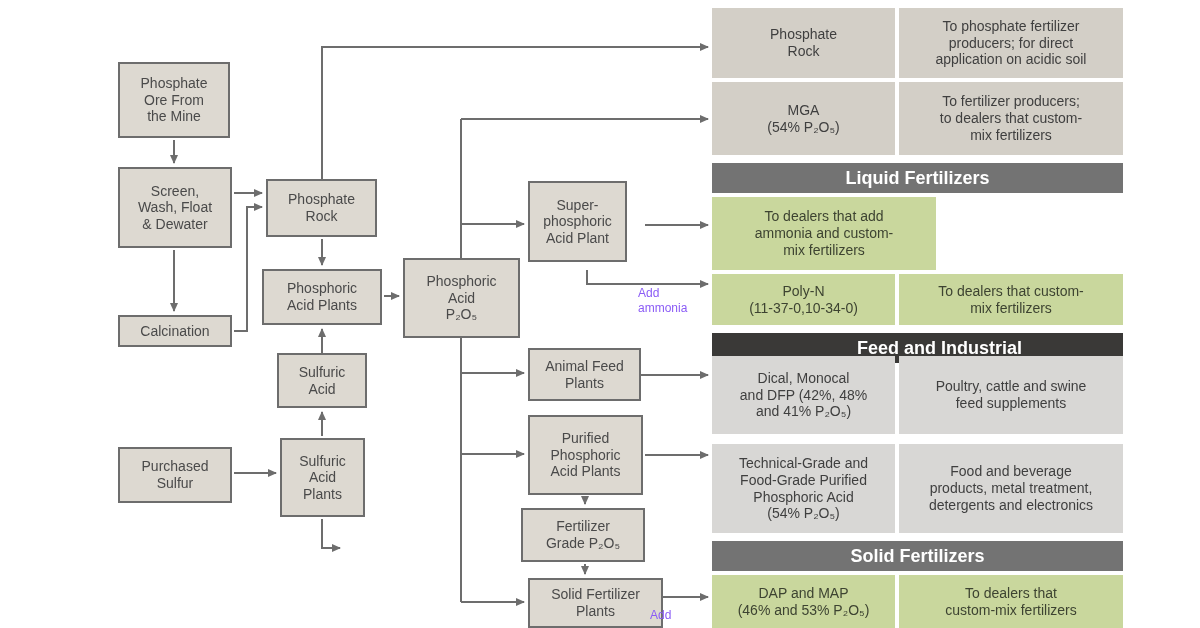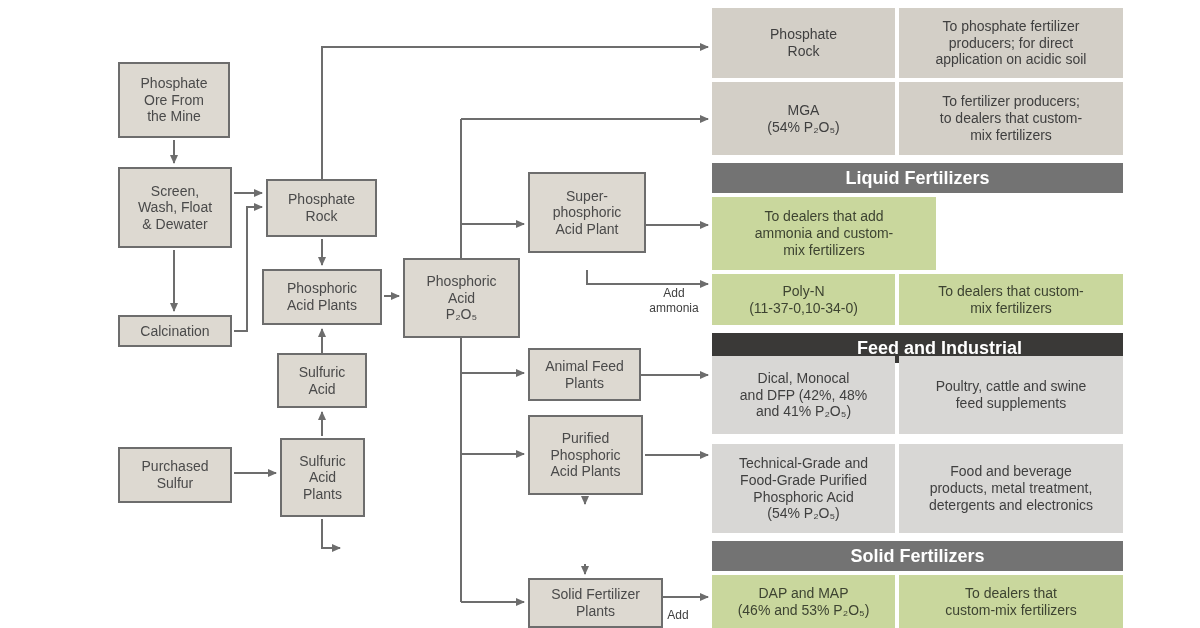--- a/index.html
+++ b/index.html
@@ -9,21 +9,21 @@
   }
   .arrows{position:absolute;left:0;top:0;z-index:0;}
   
   .fbox{
     position:absolute;z-index:2;box-sizing:border-box;
     background:#ddd9d1;border:2px solid #6d6d6d;
     display:flex;align-items:center;justify-content:center;text-align:center;
     font-size:14px;line-height:1.18;color:#4a4a4a;white-space:pre-line;
   }
   .note{
-    position:absolute;z-index:2;text-align:center;color:#404040;
+    position:absolute;z-index:2;color:#8b5cf6;
     white-space:pre-line;line-height:1.25;
   }
   .note.small{font-size:11.5px;}
   .note.med{font-size:12px;}
   
   .trow{position:absolute;left:712px;width:411px;display:flex;z-index:1;}
   .cell{
     box-sizing:border-box;display:flex;align-items:center;justify-content:center;
     text-align:center;font-size:14px;line-height:1.2;color:#3f3f3f;
     white-space:pre-line;padding:2px 4px;
@@ -94,28 +94,30 @@
   <div class="fbox" style="left:277px;top:353px;width:90px;height:55px">Sulfuric
 Acid</div>
   <div class="fbox" style="left:280px;top:438px;width:85px;height:79px">Sulfuric
 Acid
 Plants</div>
   <div class="fbox" style="left:118px;top:447px;width:114px;height:56px">Purchased
 Sulfur</div>
   <div class="fbox" style="left:403px;top:258px;width:117px;height:80px">Phosphoric
 Acid
 P₂O₅</div>
-  <div class="fbox" style="left:528px;top:172px;width:118px;height:81px">Super-
+  <div class="fbox" style="left:528px;top:181px;width:99px;height:81px">Super-
 phosphoric
 Acid Plant</div>
   <div class="fbox" style="left:528px;top:348px;width:113px;height:53px">Animal Feed
 Plants</div>
   <div class="fbox" style="left:528px;top:415px;width:115px;height:80px">Purified
 Phosphoric
 Acid Plants</div>
+  <div class="fbox" style="left:521px;top:508px;width:124px;height:54px">Fertilizer
+Grade P₂O₅</div>
   <div class="fbox" style="left:528px;top:578px;width:135px;height:50px">Solid Fertilizer
 Plants</div>
 
   <div class="note med" style="left:638px;top:286px;width:72px">Add
 ammonia</div>
   <div class="note med" style="left:650px;top:608px;width:56px">Add</div>
 
   <div class="trow tan" style="top:8px;height:70px">
     <div class="cell prod">Phosphate
 Rock</div>

